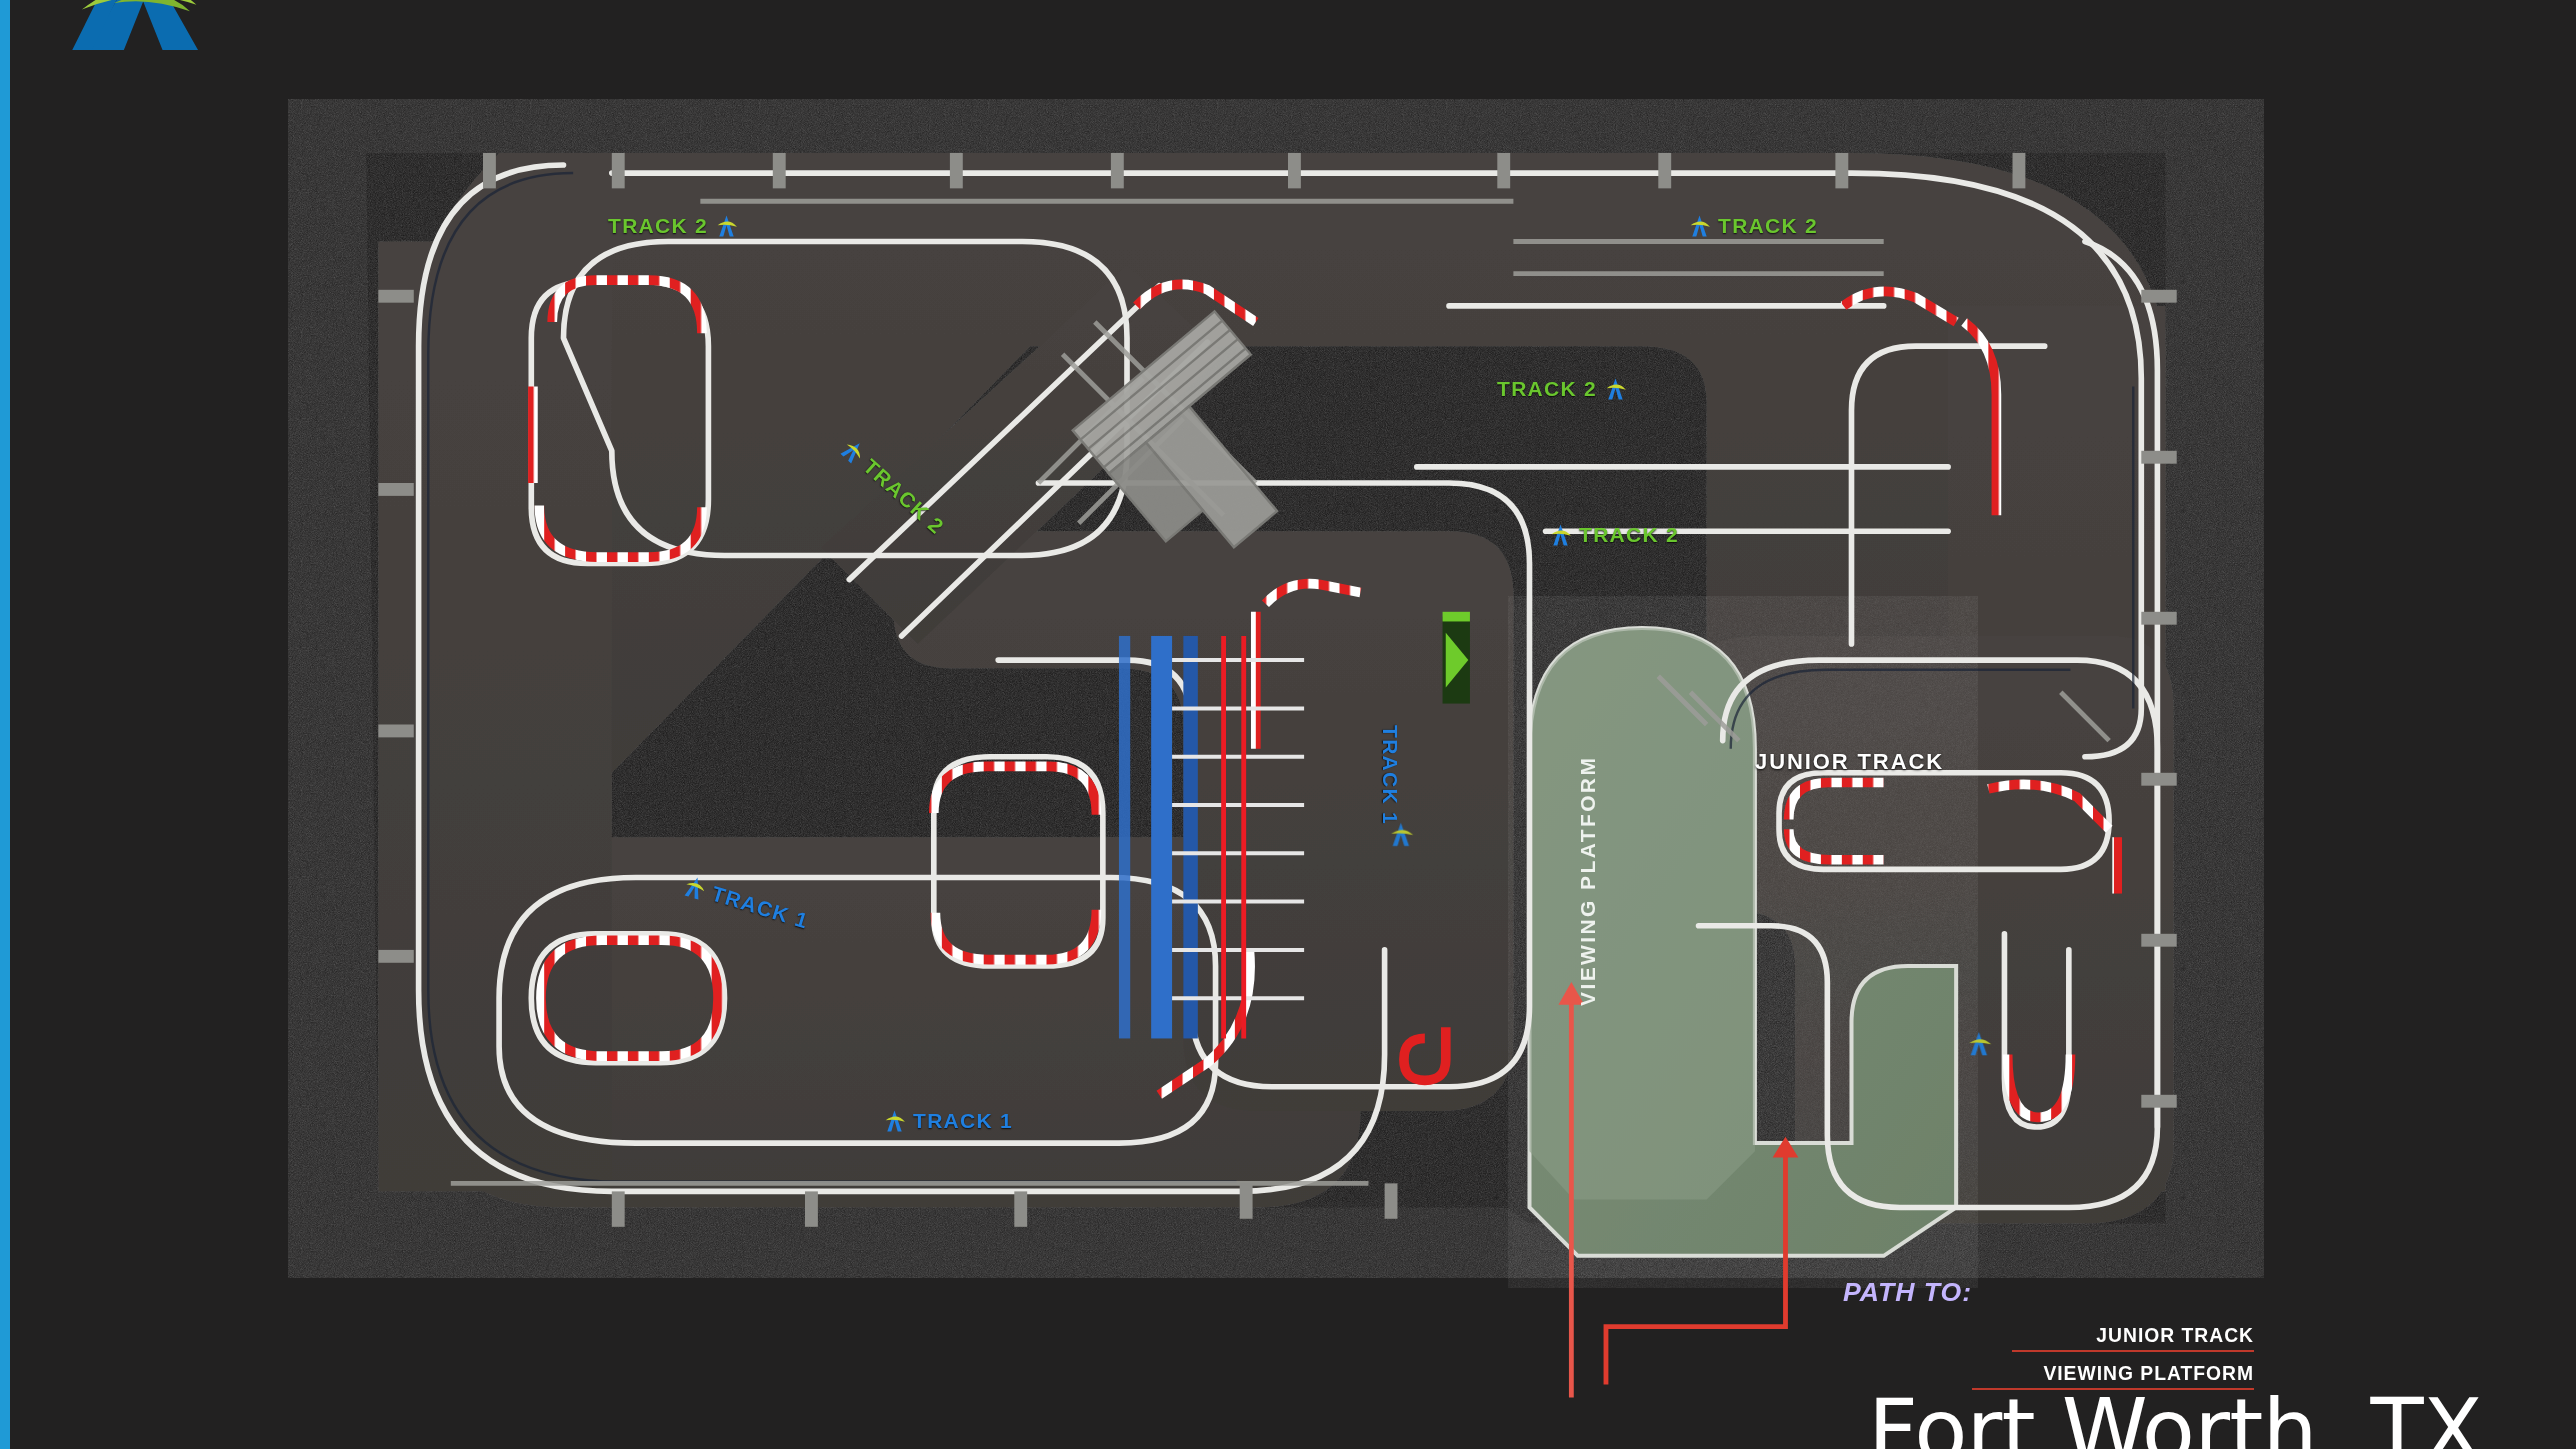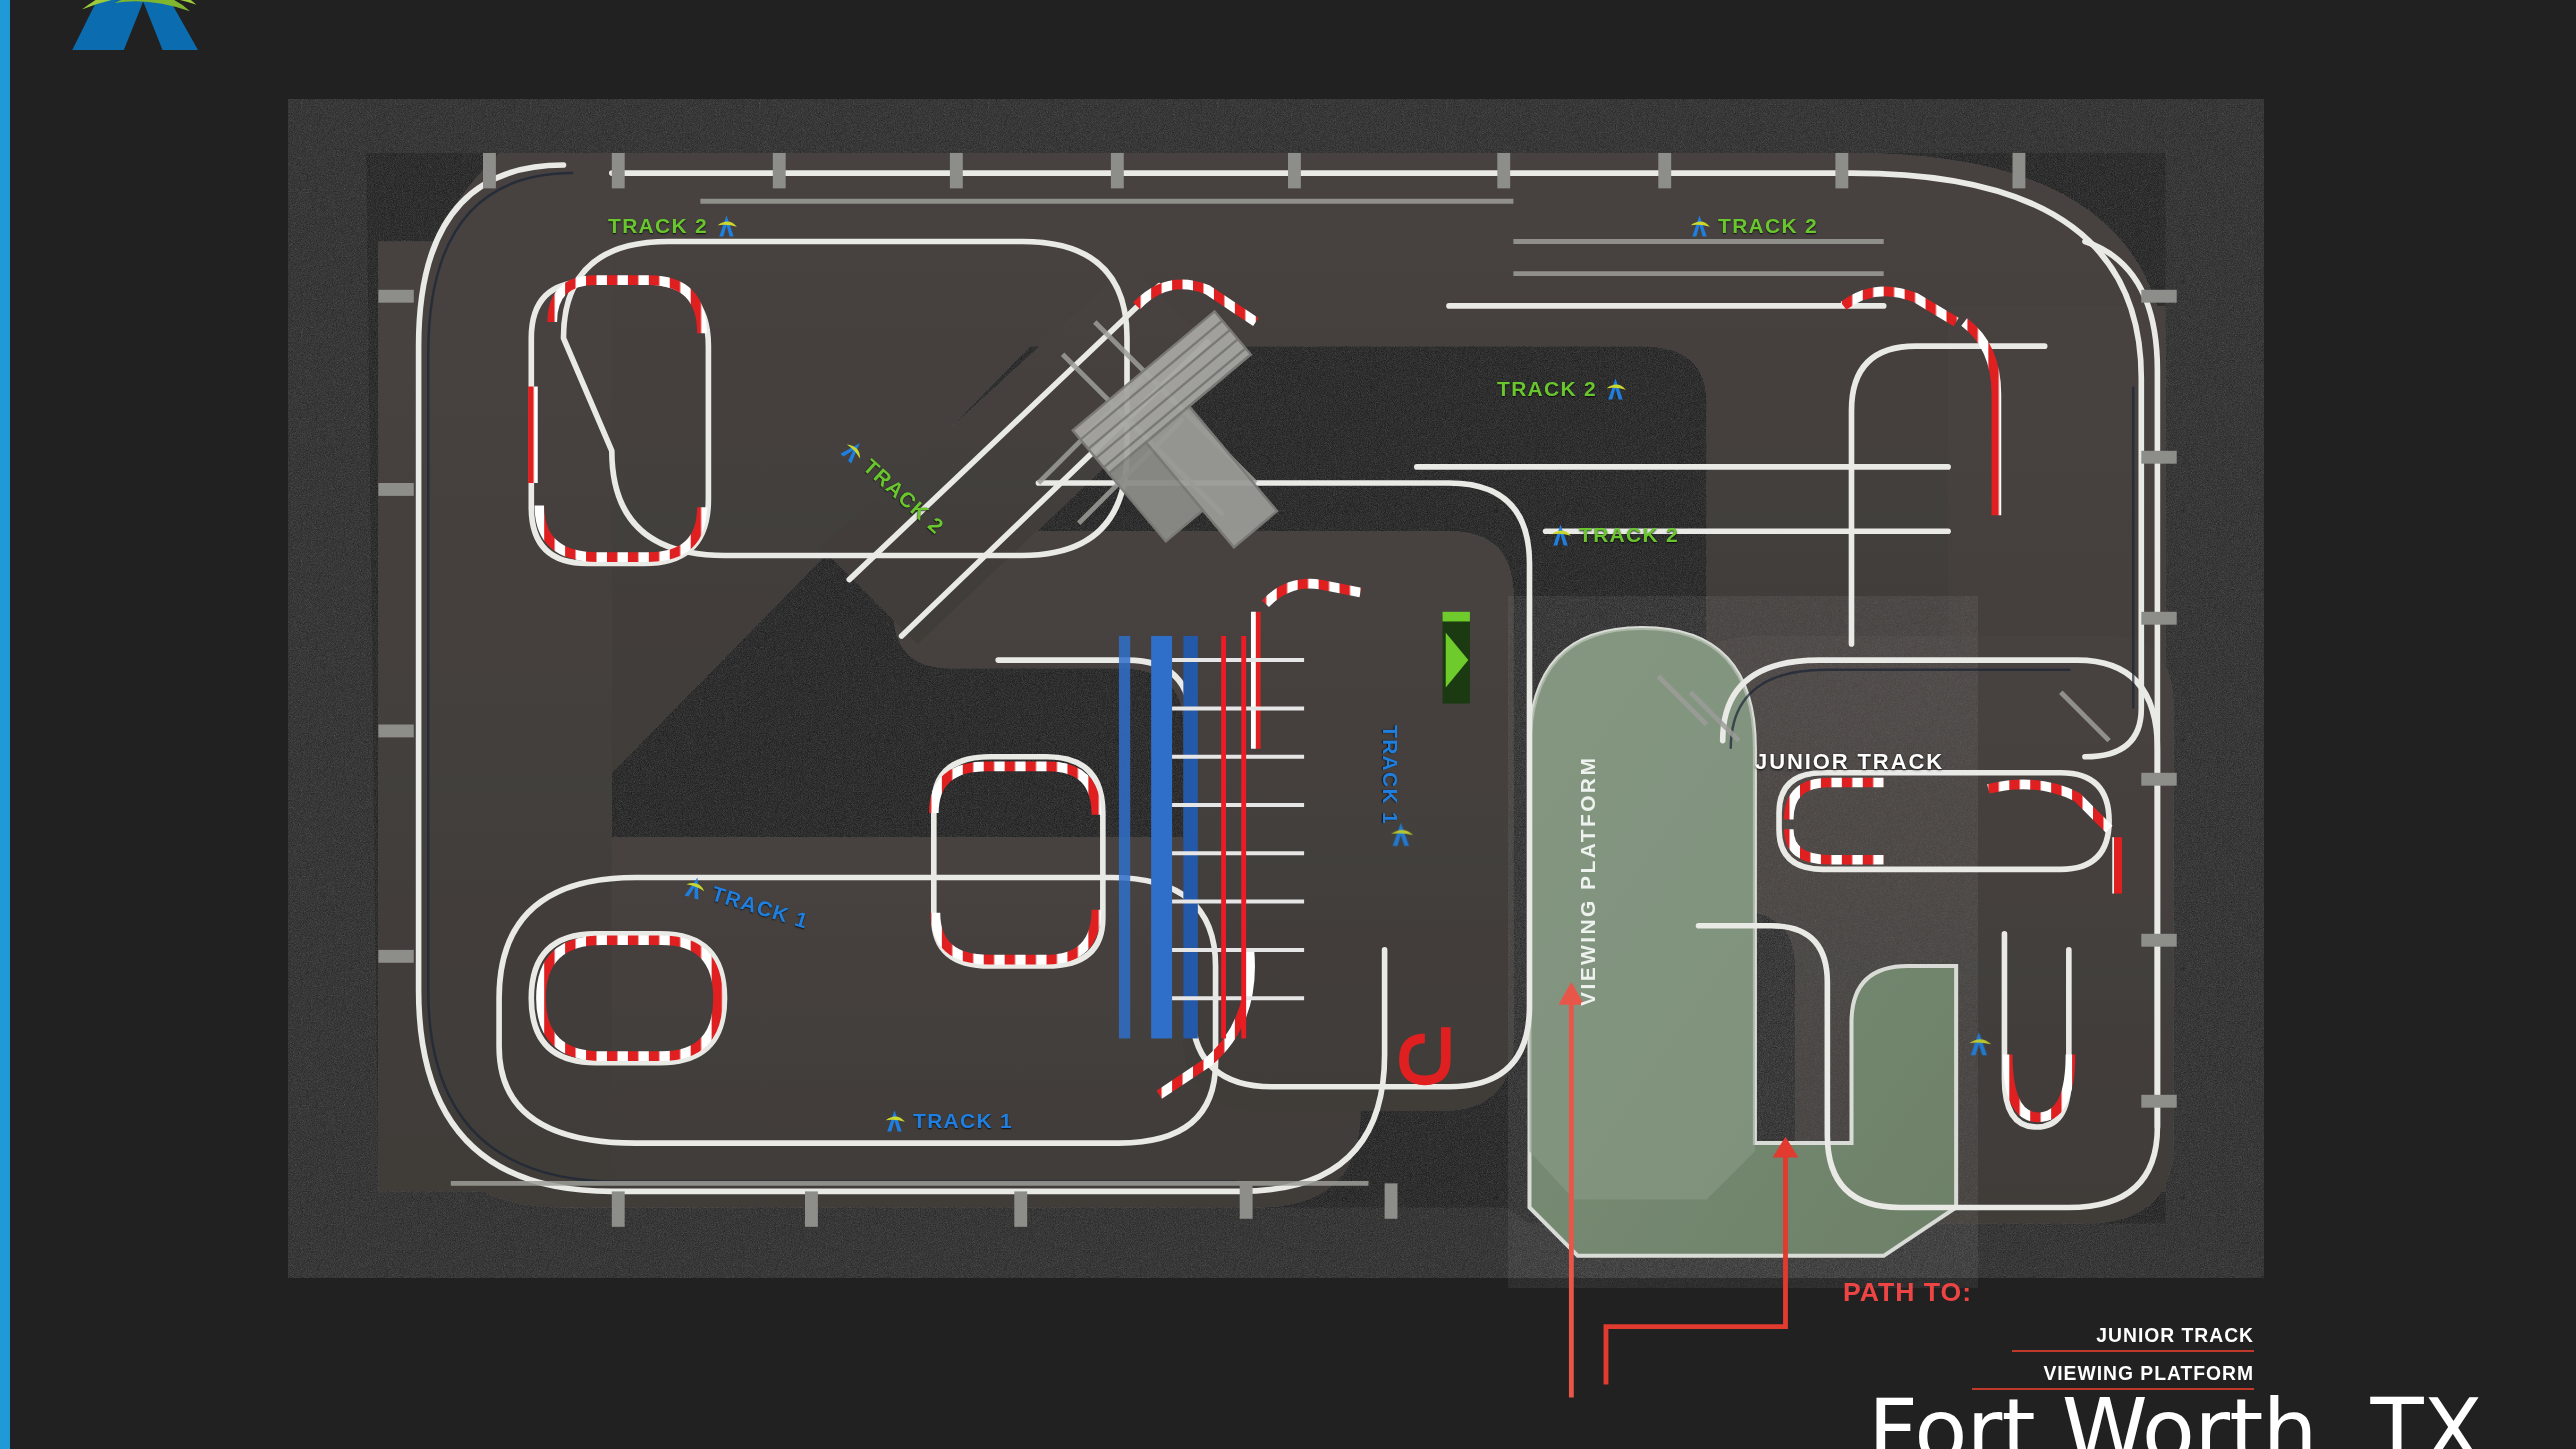--- a/index.html
+++ b/index.html
@@ -27,21 +27,21 @@
           text-shadow:0 0.8px 2.4px rgba(0,0,0,.9);}
   .lbl.vp{color:#eef2ee;font-size:21px;letter-spacing:2.4px;font-weight:700;}
 
   .rowlbl{display:flex;align-items:center;gap:8px;}
 
   
   .glyph{width:21px;height:24px;display:inline-block;flex:0 0 auto;}
 
   
   .legend{position:absolute;left:1843px;top:1277px;}
-  .legend-title{color:#ef4444;font-size:26.6px;font-weight:700;letter-spacing:1px;}
+  .legend-title{color:#c4b5fd;font-size:26.6px;font-weight:700;letter-spacing:1px;font-style:italic;}
   .legend-row{color:#fff;font-size:19.3px;font-weight:700;letter-spacing:1px;
               text-align:right;border-bottom:2.4px solid #c0392b;padding-bottom:3.2px;}
   .legend-row.r1{position:absolute;left:169px;top:48px;width:242px;}
   .legend-row.r2{position:absolute;left:129px;top:86px;width:282px;}
 
   
   .city{position:absolute;left:1868px;top:1380px;
         font-size:87px;font-weight:400;color:#ffffff;
         font-family:"DejaVu Sans","Liberation Sans",sans-serif;
         letter-spacing:-0.8px;white-space:nowrap;}

